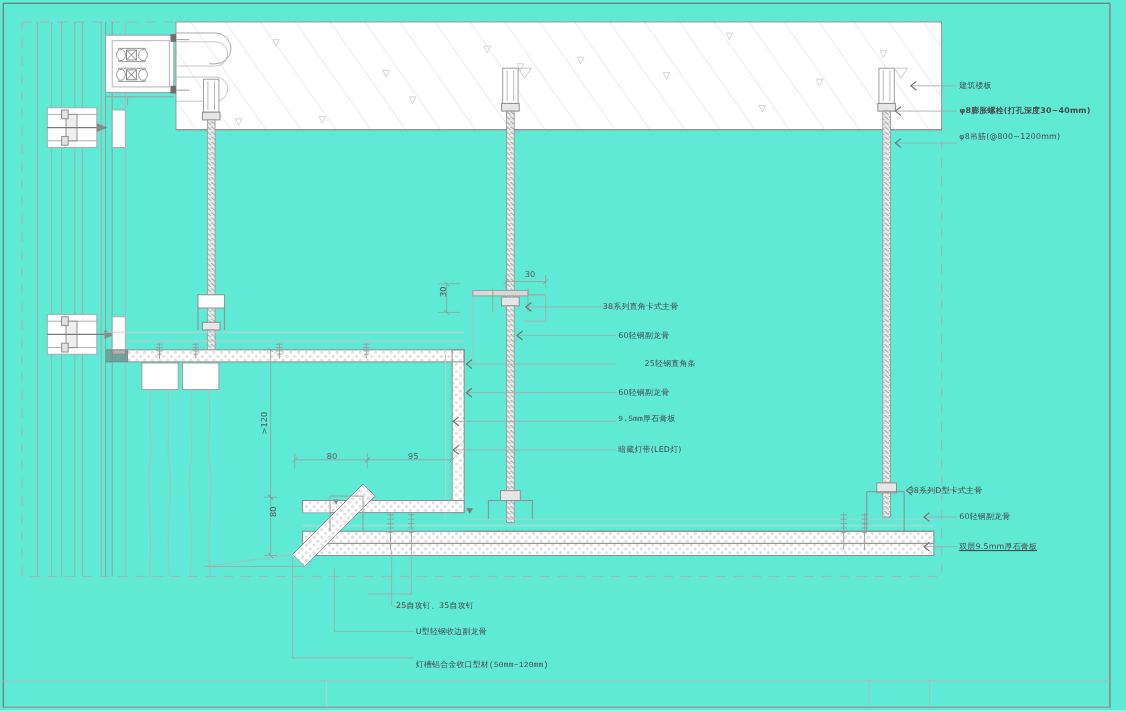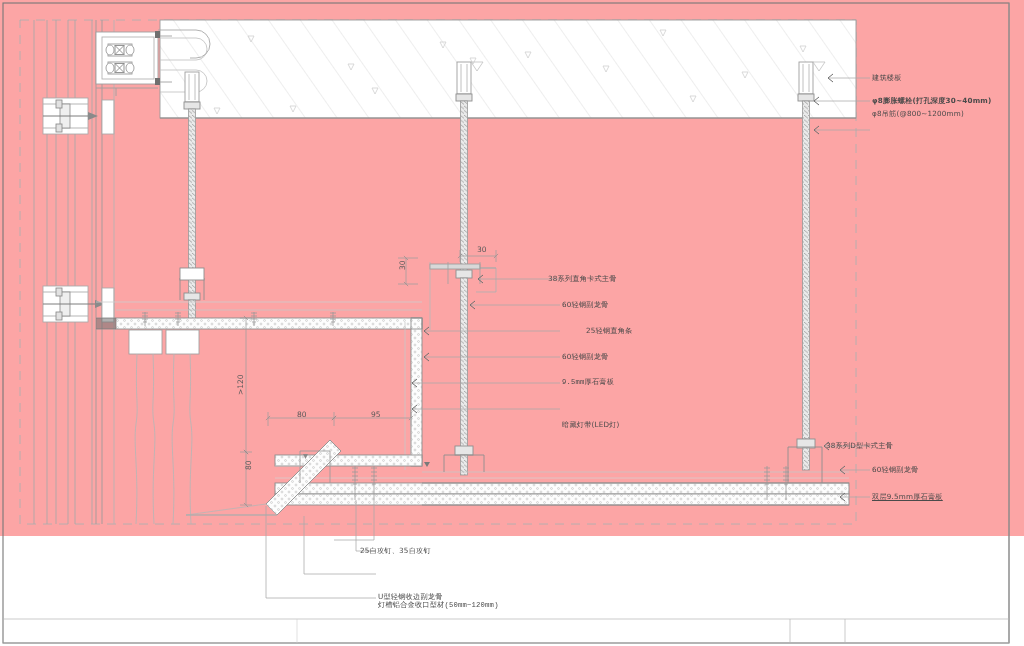--- a/index.html
+++ b/index.html
@@ -1,19 +1,19 @@
 <!DOCTYPE html>
 <html><head>
 <meta charset="utf-8">
 <title>Ceiling Detail CAD Drawing</title>
 <style>
   html,body{margin:0;padding:0;background:#ffffff;}
   body{width:1024px;height:646px;overflow:hidden;
        font-family:"DejaVu Sans","Liberation Sans",sans-serif;}
-  #stage{position:relative;width:1024px;height:536px;background:#fca5a5;}
+  #stage{position:relative;width:1024px;height:646px;background:#5eead4;}
   #cad{position:absolute;left:0;top:0;}
   .lbl{position:absolute;font-size:7.2px;color:#4a4a4a;white-space:nowrap;
        letter-spacing:0.2px;line-height:1;}
   .dim{position:absolute;font-size:7.5px;color:#5a5a5a;white-space:nowrap;line-height:1;}
   .dimv{position:absolute;font-size:7.5px;color:#5a5a5a;white-space:nowrap;
         line-height:1;transform:rotate(-90deg);transform-origin:0 0;}
 </style>
 </head>
 <body>
 
@@ -352,32 +352,32 @@
 
       <line x1="411" y1="418" x2="411" y2="455" stroke="#c6c6c6" stroke-width="0.7"></line>
     </g>
 
   </g>
 </svg>
 
 <div id="labels-layer">
       <div class="lbl" style="left: 872px; top: 74px;">建筑楼板</div>
       <div class="lbl" style="left: 872px; top: 97px; font-weight: bold;">φ8膨胀螺栓(打孔深度30~40mm)</div>
-      <div class="lbl" style="left: 872px; top: 110px; text-align: right;">φ8吊筋(@800~1200mm)</div>
+      <div class="lbl" style="left: 872px; top: 120px; text-align: right;">φ8吊筋(@800~1200mm)</div>
       <div class="lbl" style="left: 548px; top: 275px;">38系列直角卡式主骨</div>
       <div class="lbl" style="left: 562px; top: 301px;">60轻钢副龙骨</div>
       <div class="lbl" style="left: 586px; top: 327px;">25轻钢直角条</div>
       <div class="lbl" style="left: 562px; top: 353px;">60轻钢副龙骨</div>
       <div class="lbl" style="left: 562px; top: 379px; font-family: Liberation Mono, monospace;">9.5mm厚石膏板</div>
-      <div class="lbl" style="left: 562px; top: 405px; margin-top: 16px;">暗藏灯带(LED灯)</div>
+      <div class="lbl" style="left: 562px; top: 405px;">暗藏灯带(LED灯)</div>
       <div class="lbl" style="left: 826px; top: 442px;">38系列D型卡式主骨</div>
       <div class="lbl" style="left: 872px; top: 466px;">60轻钢副龙骨</div>
       <div class="lbl" style="left: 872px; top: 493px; text-decoration: underline;">双层9.5mm厚石膏板</div>
       <div class="lbl" style="left: 360px; top: 547px;">25自攻钉、35自攻钉</div>
-      <div class="lbl" style="left: 378px; top: 570px; margin-top: 23px;">U型轻钢收边副龙骨</div>
+      <div class="lbl" style="left: 378px; top: 570px;">U型轻钢收边副龙骨</div>
       <div class="lbl" style="left: 378px; top: 602px; font-family: Liberation Mono, monospace;">灯槽铝合金收口型材(50mm~120mm)</div>
     </div>
 <div id="dims-layer">
       <div class="dimv" style="left: 399px; top: 270px;">30</div>
       <div class="dim" style="left: 477px; top: 246px;">30</div>
       <div class="dimv" style="left: 237px; top: 395px;">&gt;120</div>
       <div class="dim" style="left: 297px; top: 411px;">80</div>
       <div class="dim" style="left: 371px; top: 411px;">95</div>
       <div class="dimv" style="left: 245px; top: 470px;">80</div>
     </div>

